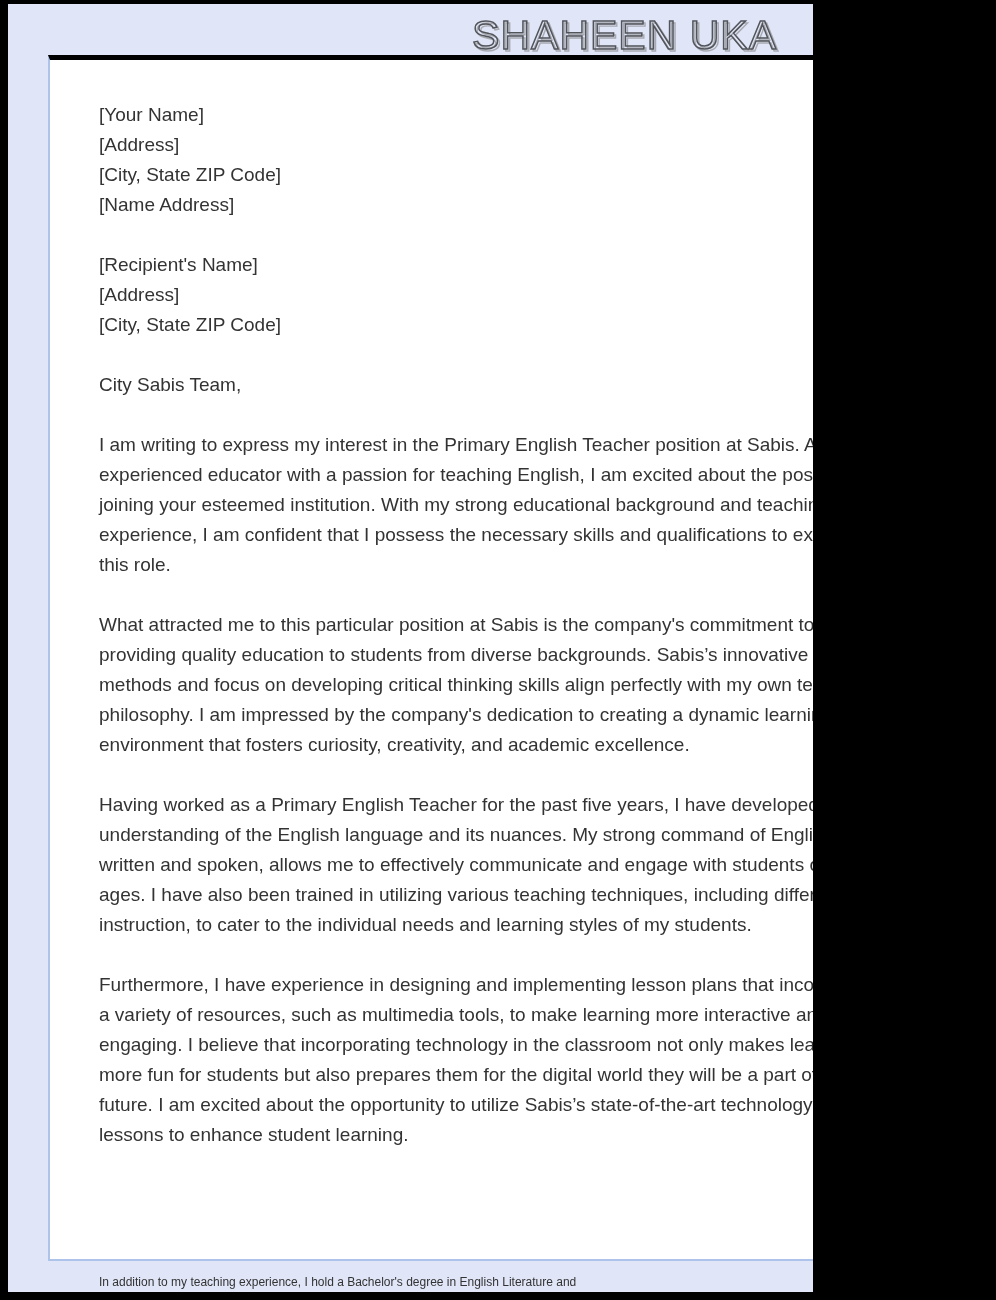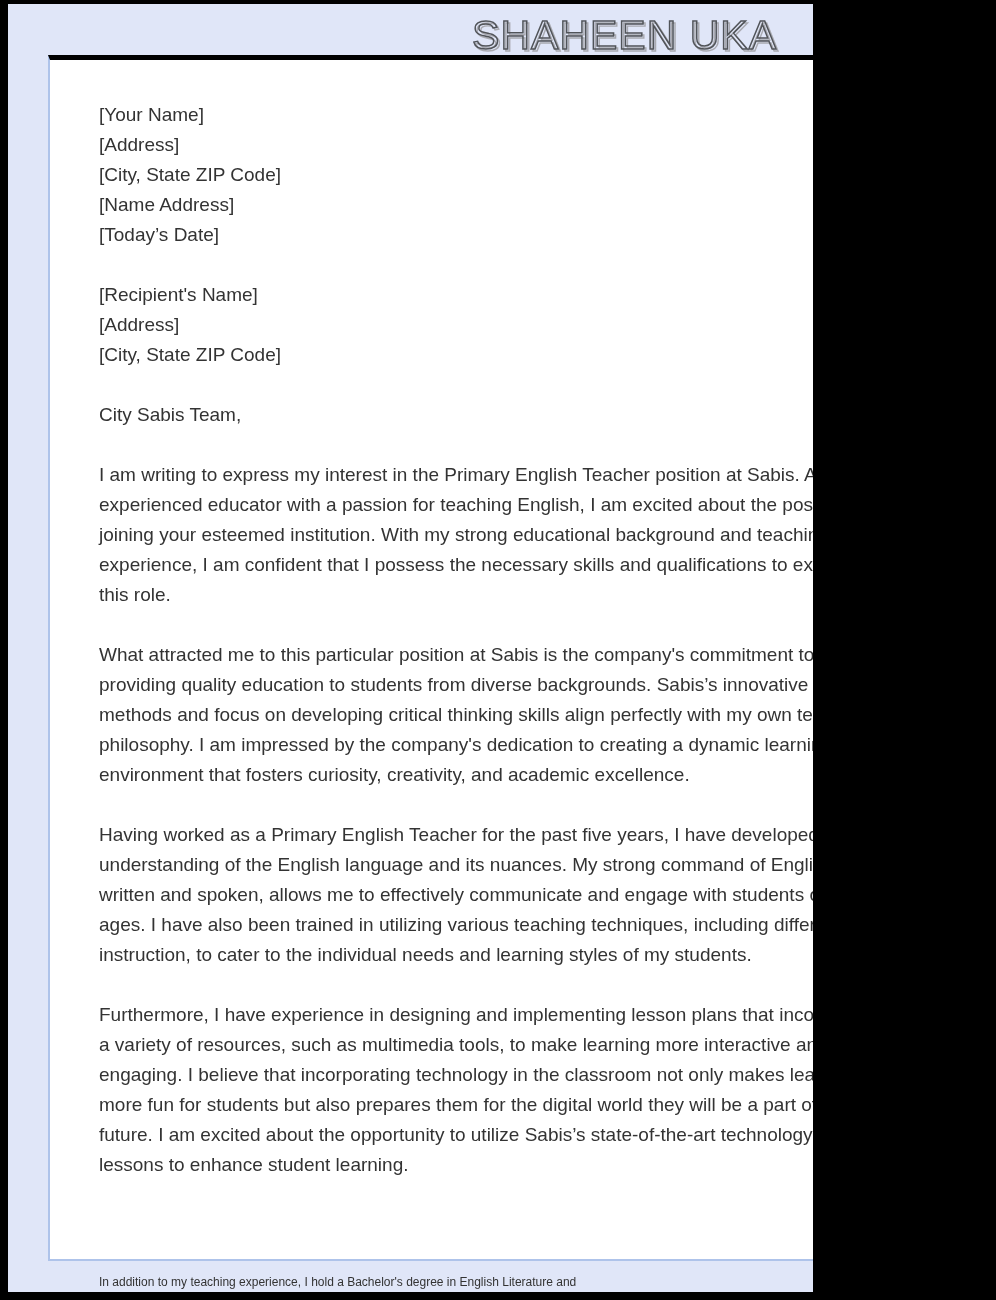--- a/index.html
+++ b/index.html
@@ -89,21 +89,20 @@
   </div>
 
   <div class="page">
     <div class="page-content">
 
       <div class="block">
         <div>[Your Name]</div>
         <div>[Address]</div>
         <div>[City, State ZIP Code]</div>
         <div>[Name Address]</div>
-        <div>[Today’s Date]</div>
       </div>
 
       <div class="block">
         <div>[Recipient's Name]</div>
         <div>[Address]</div>
         <div>[City, State ZIP Code]</div>
       </div>
 
       <div class="block">City Sabis Team,</div>
 

